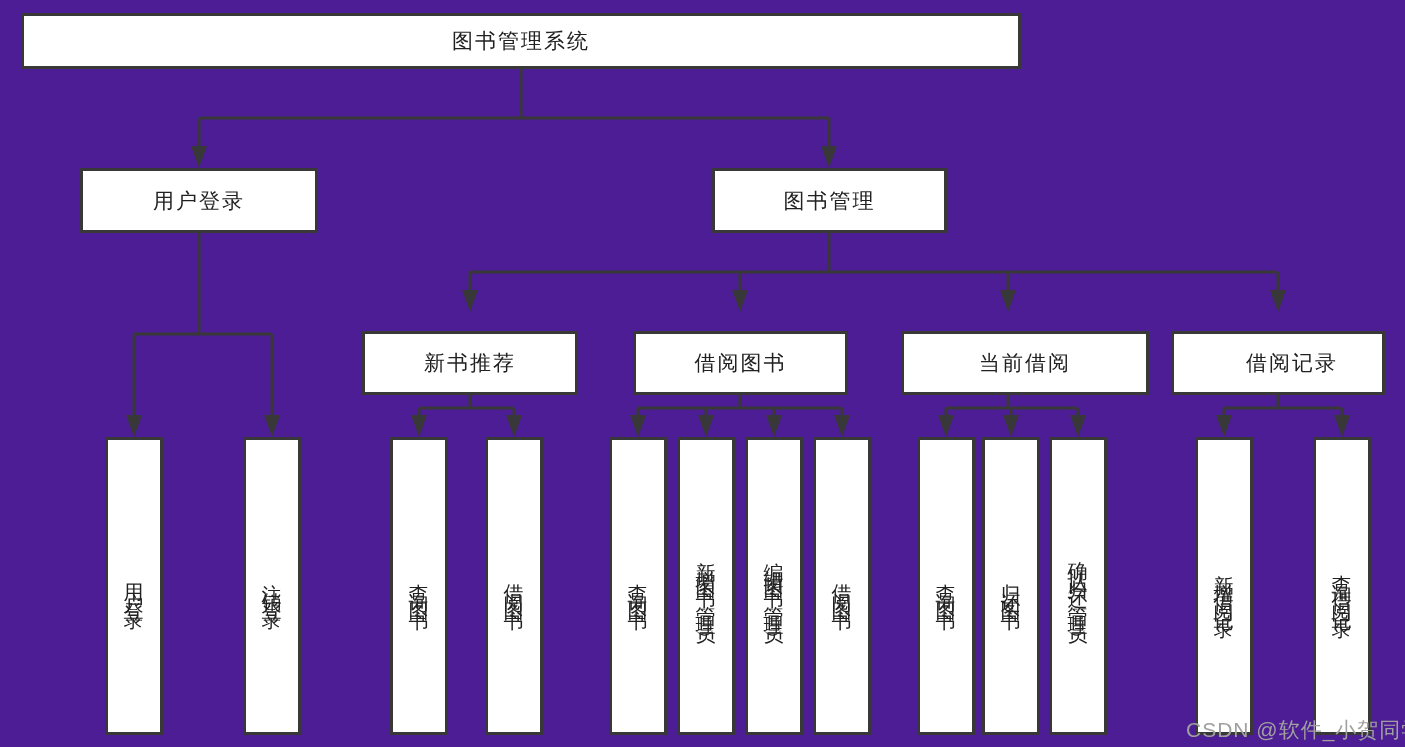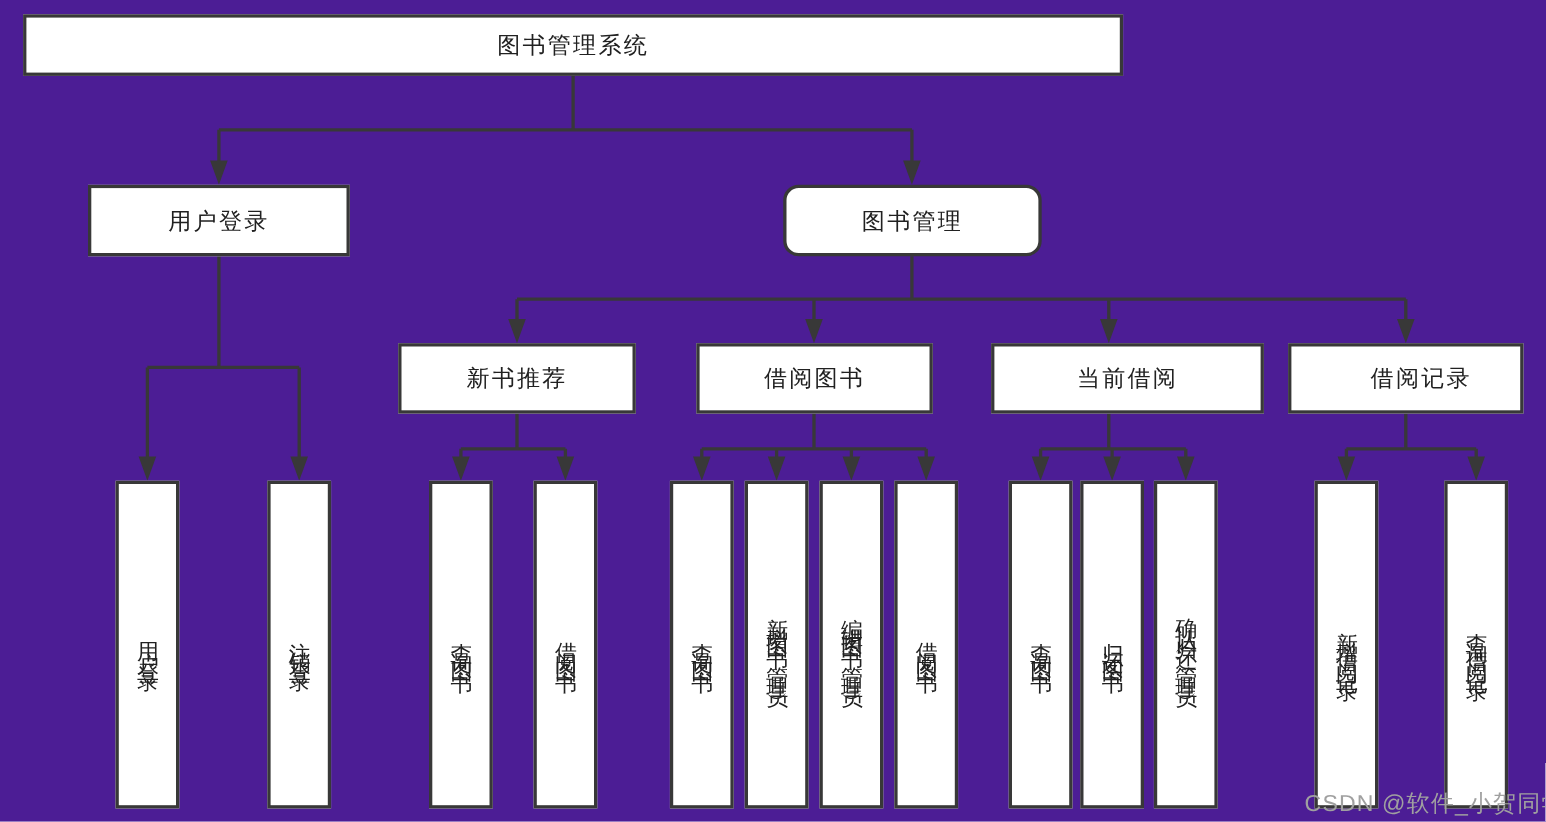--- a/index.html
+++ b/index.html
@@ -32,22 +32,22 @@
     align-items: center;
     justify-content: center;
     color: #212121;
     font-size: 21px;
     letter-spacing: 2px;
     white-space: nowrap;
     z-index: 2;
   }
   .root  { left: 21px;  top: 13px;  width: 1000px; height: 56px; }
   .l2a   { left: 80px;  top: 168px; width: 238px;  height: 65px; }
-  .l2b   { left: 712px; top: 168px; width: 235px;  height: 65px; border-radius: 14px; }
-  .l3    { top: 312px; height: 64px; }
+  .l2b   { left: 712px; top: 168px; width: 235px;  height: 65px; }
+  .l3    { top: 331px; height: 64px; }
   .l3a   { left: 362px;  width: 216px; }
   .l3b   { left: 633px;  width: 215px; }
   .l3c   { left: 901px;  width: 248px; }
   .l3d   { left: 1171px; width: 214px; padding-left: 28px; }
   .leaf {
     top: 437px;
     width: 58px;
     height: 298px;
     writing-mode: vertical-rl;
     text-orientation: mixed;

